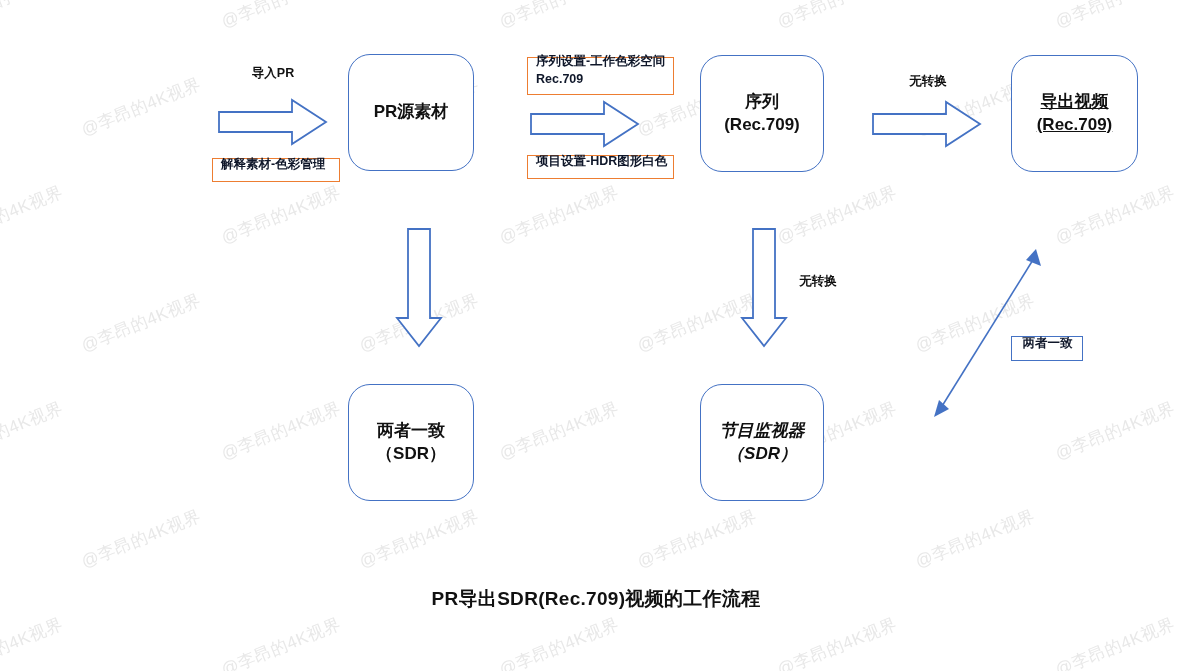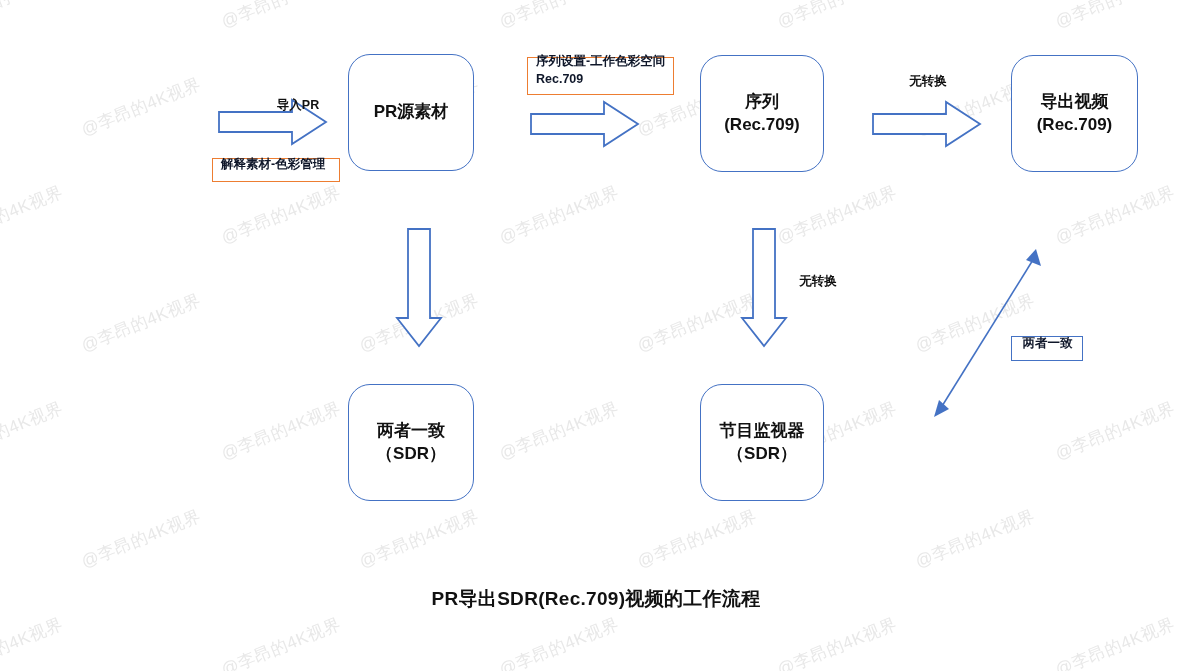--- a/index.html
+++ b/index.html
@@ -159,31 +159,31 @@
 
     <div class="node" style="left:348px; top:54px; width:126px; height:117px;">
       <div class="l1">PR源素材</div>
     </div>
 
     <div class="node" style="left:700px; top:55px; width:124px; height:117px;">
       <div class="l1">序列</div>
       <div class="l2">(Rec.709)</div>
     </div>
 
-    <div class="node" style="left:1011px; top:55px; width:127px; height:117px;">
+    <div class="node" style="left:1011px; top:55px; width:127px; height:117px;text-decoration:underline;">
       <div class="l1">导出视频</div>
       <div class="l2">(Rec.709)</div>
     </div>
 
     <div class="node" style="left:348px; top:384px; width:126px; height:117px;">
       <div class="l1">两者一致</div>
       <div class="l2">（SDR）</div>
     </div>
 
-    <div class="node" style="left:700px; top:384px; width:124px; height:117px;">
+    <div class="node" style="left:700px; top:384px; width:124px; height:117px;font-style:italic;">
       <div class="l1">节目监视器</div>
       <div class="l2">（SDR）</div>
     </div>
 
     <svg class="arrow" style="left:218px; top:98px;" width="110" height="48" viewBox="0 0 110 48">
       <polygon class="blockarrow" points="1,14 74,14 74,2 108,24 74,46 74,34 1,34"></polygon>
     </svg>
 
     <svg class="arrow" style="left:530px; top:100px;" width="110" height="48" viewBox="0 0 110 48">
       <polygon class="blockarrow" points="1,14 74,14 74,2 108,24 74,46 74,34 1,34"></polygon>
@@ -209,27 +209,30 @@
 
     <div class="tag orange" style="left:212px; top:158px; width:128px; height:24px;">
       <div>解释素材-色彩管理</div>
     </div>
 
     <div class="tag orange" style="left:527px; top:57px; width:147px; height:38px;">
       <div>序列设置-工作色彩空间</div>
       <div>Rec.709</div>
     </div>
 
+    <div class="tag orange" style="left:527px; top:155px; width:147px; height:24px;">
+      <div>项目设置-HDR图形白色</div>
+    </div>
 
 
     <div class="tag blue" style="left:1011px; top:336px; width:72px; height:25px;">
       <div>两者一致</div>
     </div>
 
-    <div class="free-label center" style="left:258px; top:64px; width:80px;margin-top:32px;">
+    <div class="free-label center" style="left:233px; top:64px; width:80px;">
       <span>导入PR</span>
     </div>
 
     <div class="free-label center" style="left:888px; top:72px; width:80px;">
       <span>无转换</span>
     </div>
 
     <div class="free-label center" style="left:778px; top:272px; width:80px;">
       <span>无转换</span>
     </div>

